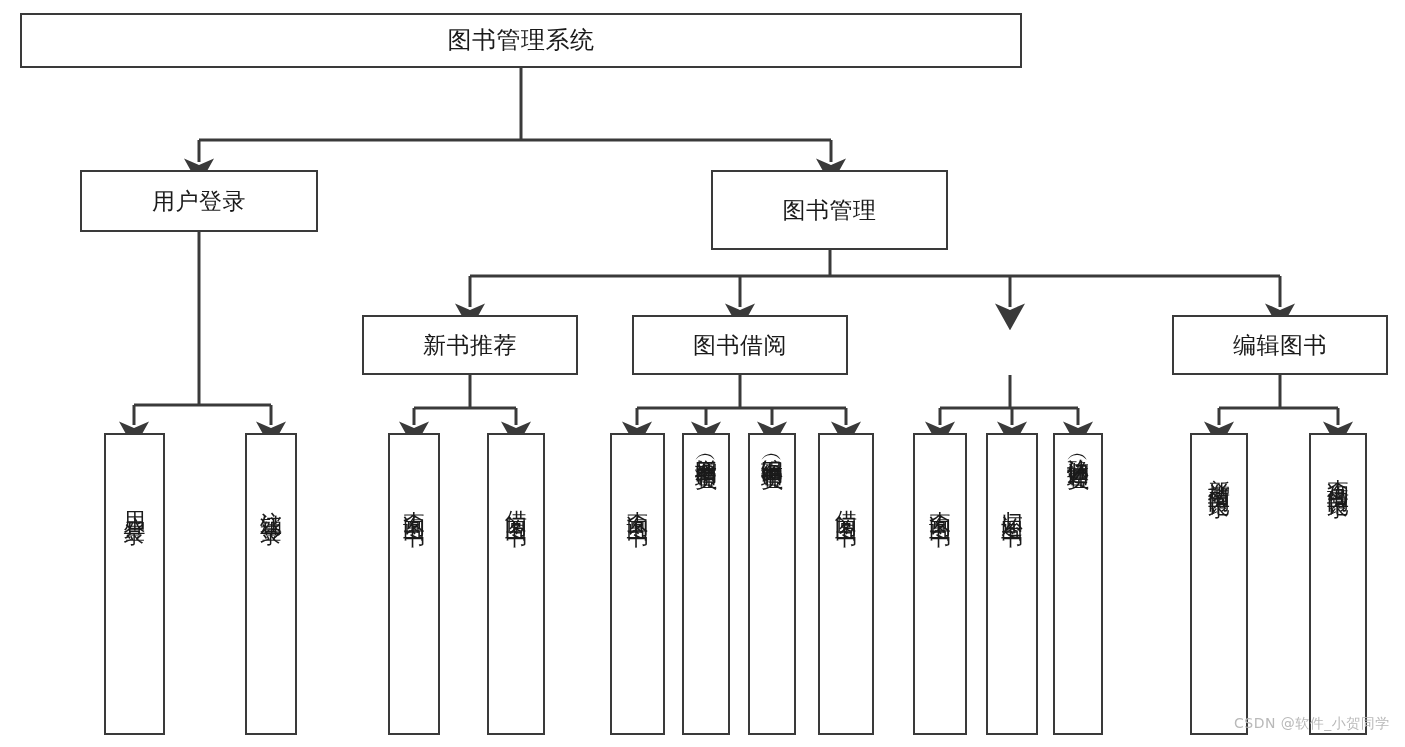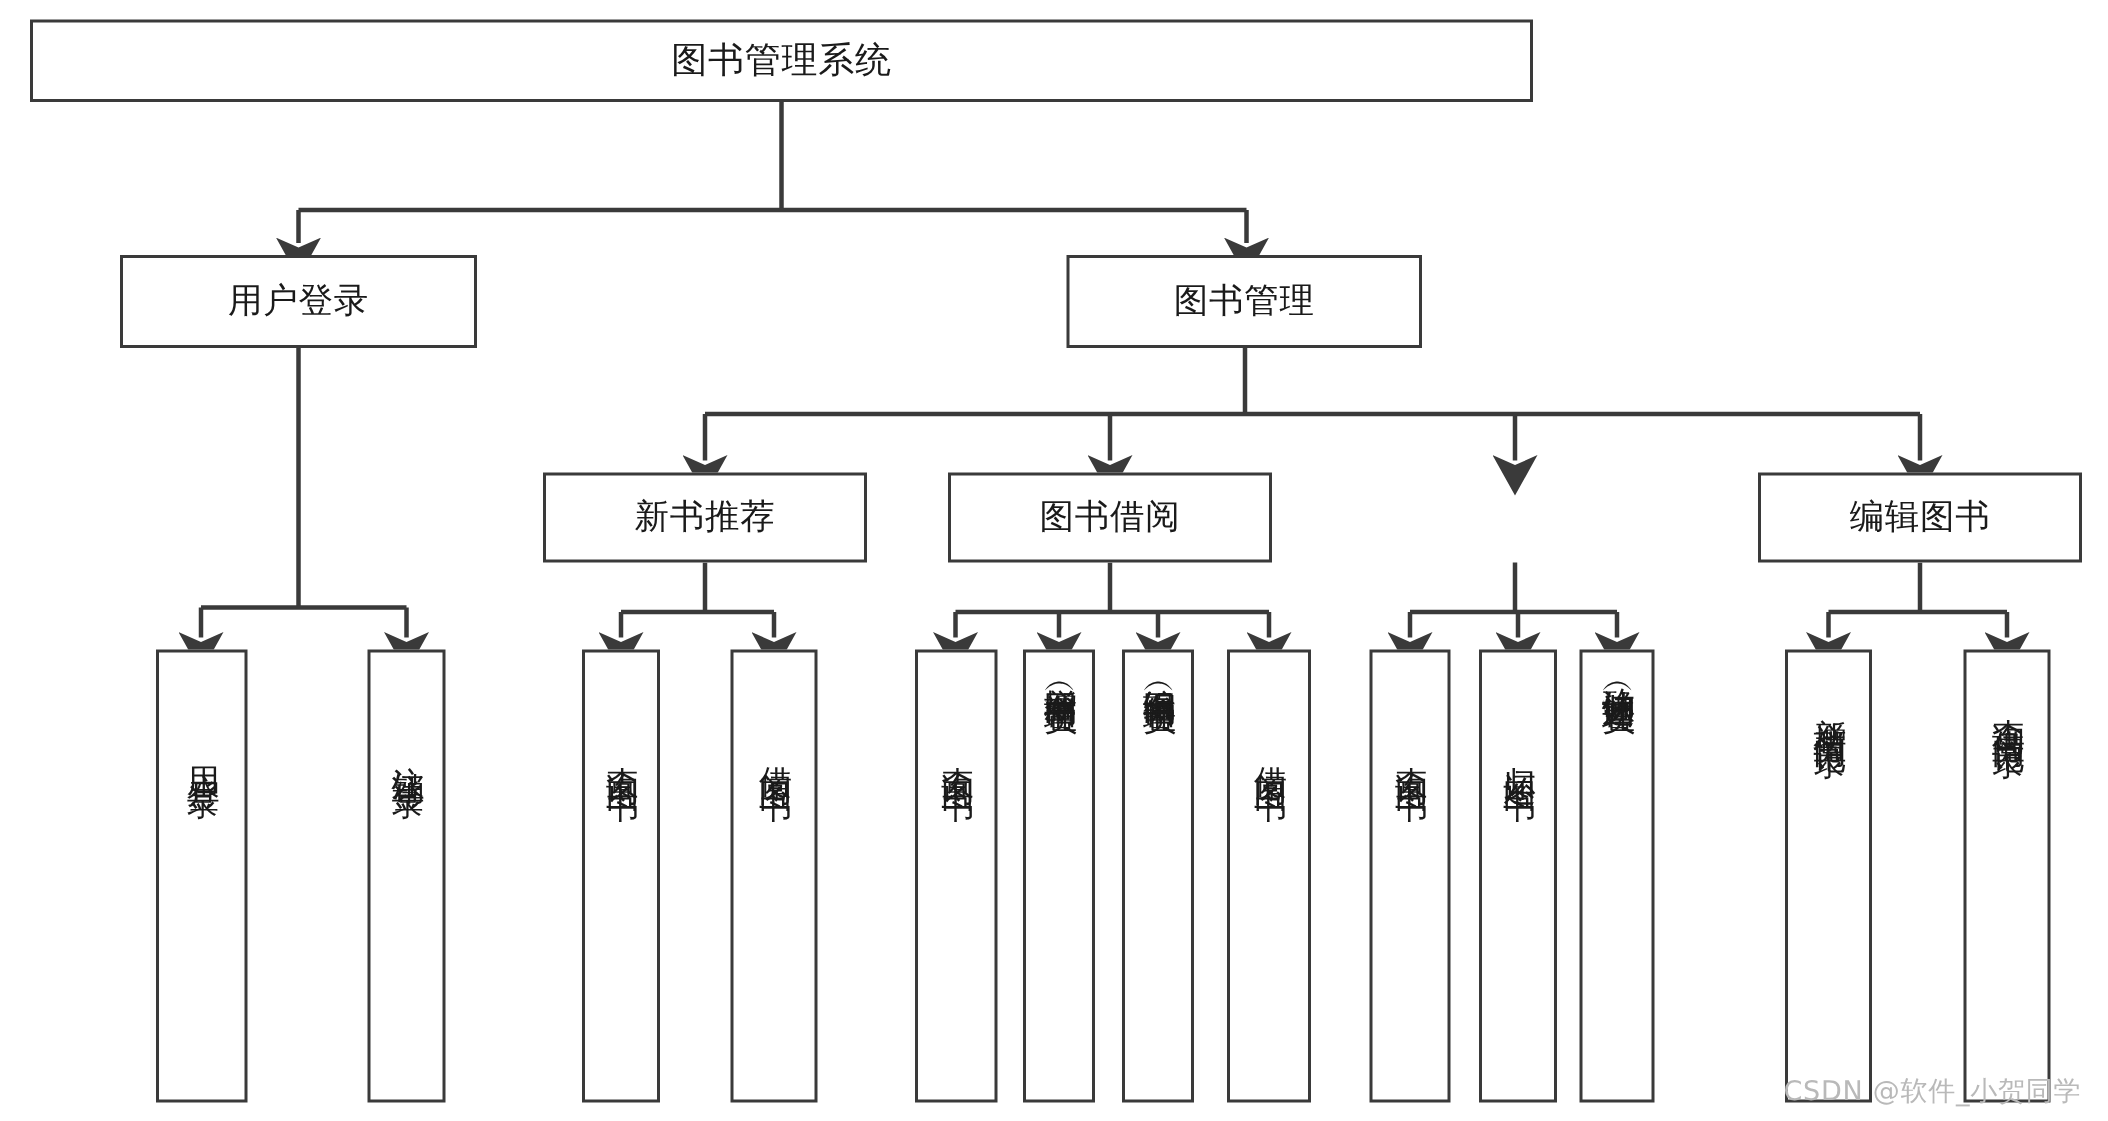--- a/index.html
+++ b/index.html
@@ -59,25 +59,26 @@
     writing-mode: vertical-rl;
     text-orientation: upright;
     font-size: 22px;
     line-height: 1.0;
     letter-spacing: 5px;
     white-space: nowrap;
     margin-top: 0;
   }
   .watermark {
     position: absolute;
-    font-size: 18px;
+    font-size: 14px;
     color: #b9b9b9;
     white-space: nowrap;
     letter-spacing: 0.5px;
     user-select: none;
+    margin-left: 45px;
   }
 </style>
 </head>
 <body>
 
 <div id="canvas">
 
   <svg id="edges" viewBox="0 0 1405 747" xmlns="http://www.w3.org/2000/svg">
     <defs>
       <marker id="arrow" markerWidth="9" markerHeight="10" refX="1.2" refY="5" orient="auto" markerUnits="strokeWidth">
@@ -128,21 +129,21 @@
     </g>
   </svg>
 
   <div class="node horiz root" style="left:20px; top:13px; width:1002px; height:55px;">
     <span class="label">图书管理系统</span>
   </div>
 
   <div class="node horiz" style="left:80px; top:170px; width:238px; height:62px;">
     <span class="label">用户登录</span>
   </div>
-  <div class="node horiz" style="left:711px; top:170px; width:237px; height:62px;">
+  <div class="node horiz" style="left:711px; top:170px; width:237px; height:80px;">
     <span class="label">图书管理</span>
   </div>
 
   <div class="node horiz" style="left:632px; top:315px; width:216px; height:60px;">
     <span class="label">图书借阅</span>
   </div>
   <div class="node horiz" style="left:362px; top:315px; width:216px; height:60px;">
     <span class="label">新书推荐</span>
   </div>
   <div class="node horiz" style="left:1172px; top:315px; width:216px; height:60px;">

